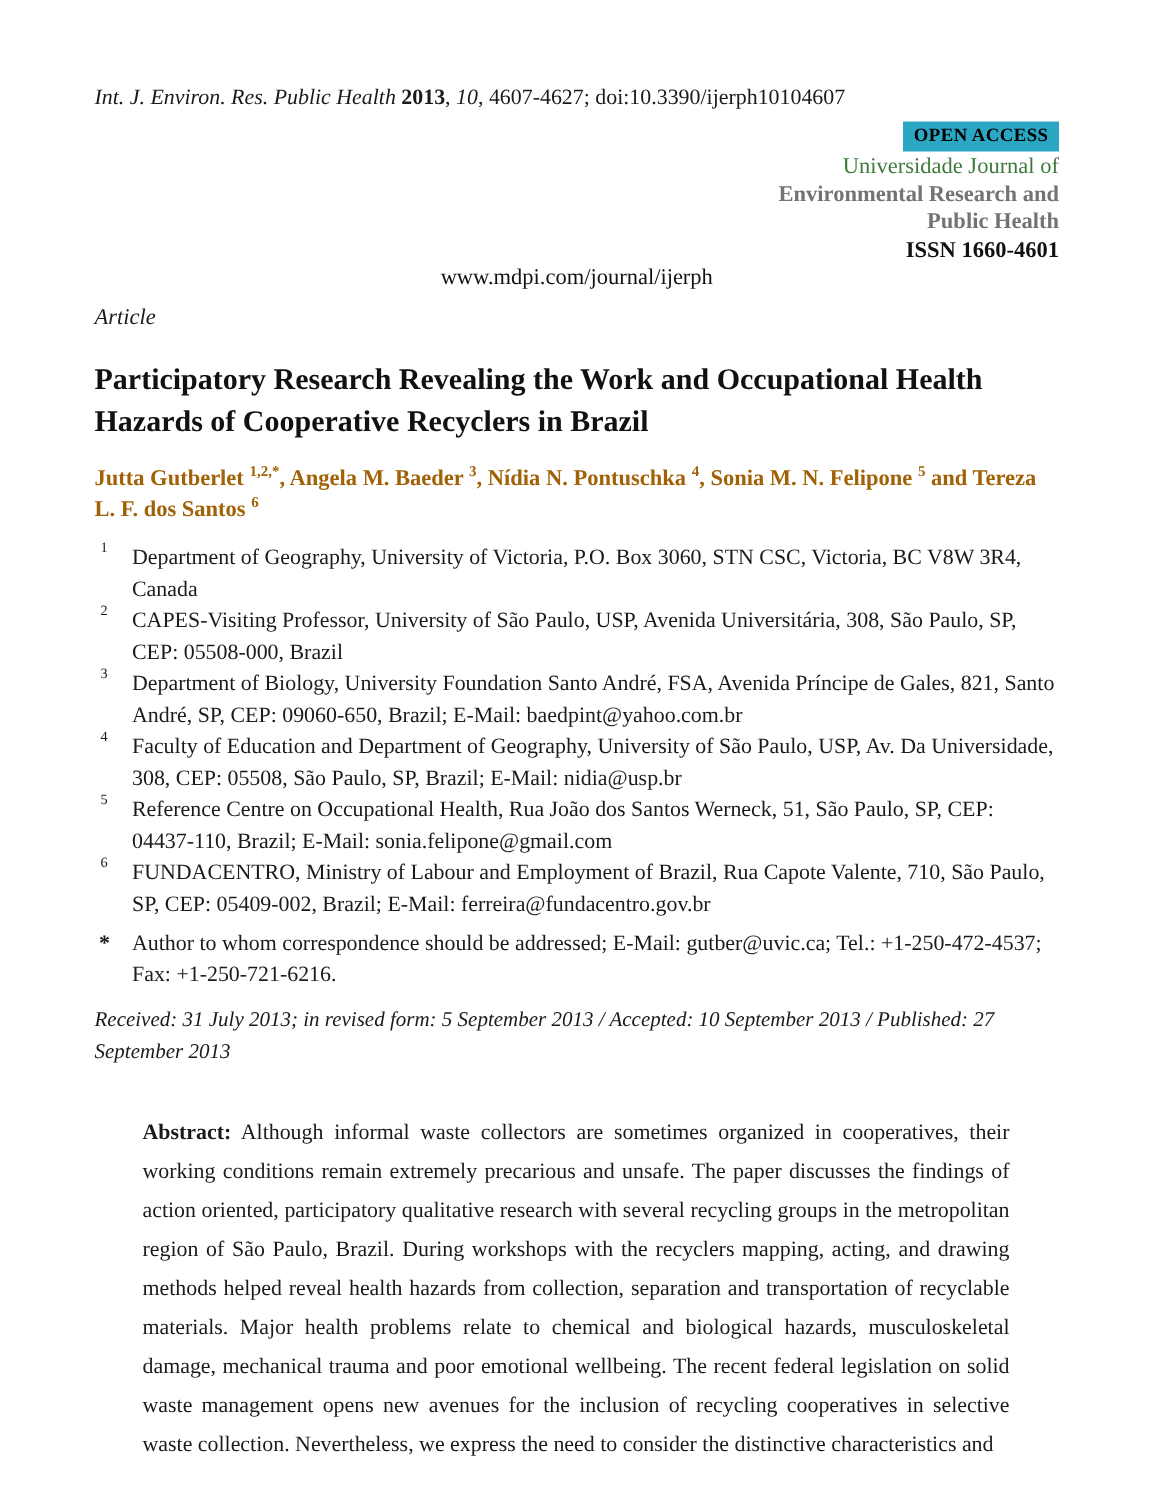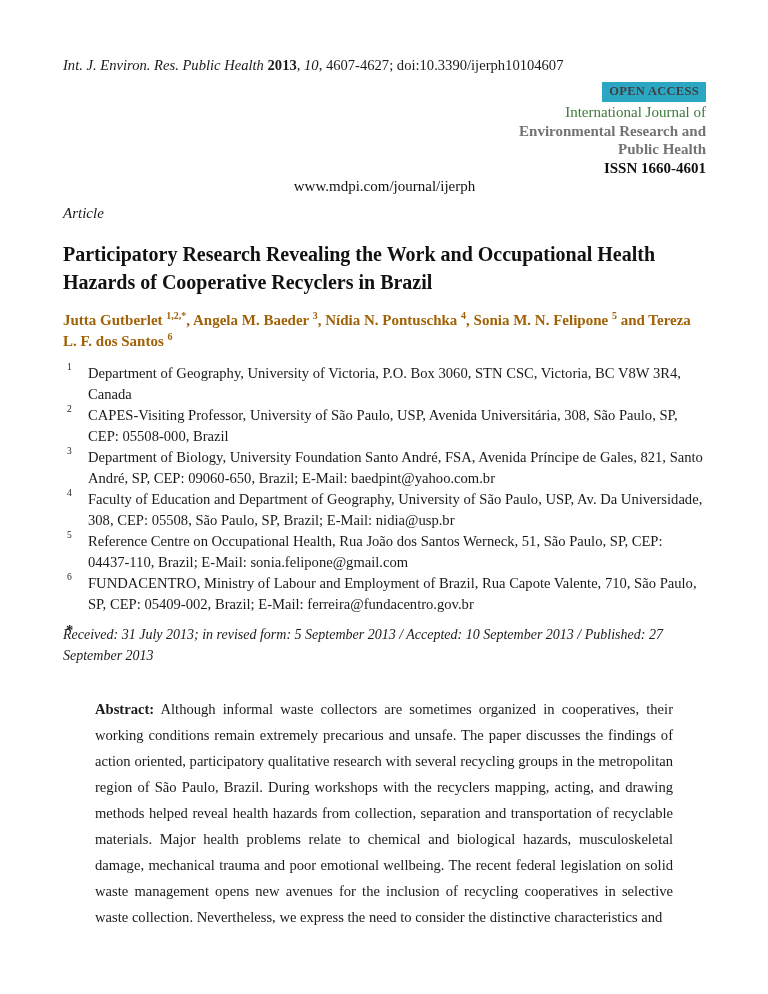--- a/index.html
+++ b/index.html
@@ -17,21 +17,21 @@
   .i { font-style: italic; }
   .b { font-weight: bold; }
   sup { font-size: 9.5px; line-height: 0; vertical-align: super; }
 
   .citation-line { font-size: 14.6px; line-height: 18px; white-space: nowrap; }
 
   .badge-row { text-align: right; margin-top: 7px; }
   .open-access-badge {
     display: inline-block;
     background: #2BA7C3;
-    color: #404040;
+    color: #000000;
     font-weight: bold;
     font-size: 12.5px;
     line-height: 17px;
     padding: 1px 7px 2px 7px;
     letter-spacing: 0.3px;
   }
 
   .journal-block { text-align: right; margin-top: 1px; font-size: 15px; line-height: 18.5px; }
   .journal-line-green { color: #3D7A3B; }
   .journal-line-green-bold { color: #737373; font-weight: bold; }
@@ -78,21 +78,21 @@
 
 <div class="page">
 
   <div class="citation-line"><span class="i">Int. J. Environ. Res. Public Health</span><span> </span><span class="b">2013</span><span>, </span><span class="i">10</span><span>, 4607-4627; doi:10.3390/ijerph10104607</span></div>
 
   <div class="badge-row">
     <span class="open-access-badge">OPEN ACCESS</span>
   </div>
 
   <div class="journal-block">
-    <div class="journal-line-green">International Journal of</div>
+    <div class="journal-line-green">Universidade Journal of</div>
     <div class="journal-line-green-bold">Environmental Research and</div>
     <div class="journal-line-green-bold">Public Health</div>
     <div class="journal-issn">ISSN 1660-4601</div>
     <div class="journal-url">www.mdpi.com/journal/ijerph</div>
   </div>
 
   <div class="article-type">Article</div>
 
   <h1 class="paper-title" style="margin-bottom:0;">Participatory Research Revealing the Work and Occupational Health Hazards of Cooperative Recyclers in Brazil</h1>
 
@@ -120,19 +120,20 @@
       <span class="aff-text">Reference Centre on Occupational Health, Rua João dos Santos Werneck, 51, São Paulo, SP, CEP: 04437-110, Brazil; E-Mail: sonia.felipone@gmail.com</span>
     </div>
     <div class="aff-row">
       <sup class="aff-num">6</sup>
       <span class="aff-text">FUNDACENTRO, Ministry of Labour and Employment of Brazil, Rua Capote Valente, 710, São Paulo, SP, CEP: 05409-002, Brazil; E-Mail: ferreira@fundacentro.gov.br</span>
     </div>
   </div>
 
   <div class="corr-row">
     <span class="corr-marker">*</span>
+    <span>Author to whom correspondence should be addressed; E-Mail: gutber@uvic.ca; Tel.: +1-250-472-4537; Fax: +1-250-721-6216.</span>
   </div>
 
   <div class="history-line">Received: 31 July 2013; in revised form: 5 September 2013 / Accepted: 10 September 2013 / Published: 27 September 2013</div>
 
   <div class="abstract-block"><span class="b">Abstract:</span><span> Although informal waste collectors are sometimes organized in cooperatives, their working conditions remain extremely precarious and unsafe. The paper discusses the findings of action oriented, participatory qualitative research with several recycling groups in the metropolitan region of São Paulo, Brazil. During workshops with the recyclers mapping, acting, and drawing methods helped reveal health hazards from collection, separation and transportation of recyclable materials. Major health problems relate to chemical and biological hazards, musculoskeletal damage, mechanical trauma and poor emotional wellbeing. The recent federal legislation on solid waste management opens new avenues for the inclusion of recycling cooperatives in selective waste collection. Nevertheless, we express the need to consider the distinctive characteristics and</span></div>
 
 </div>
 
 </body></html>

